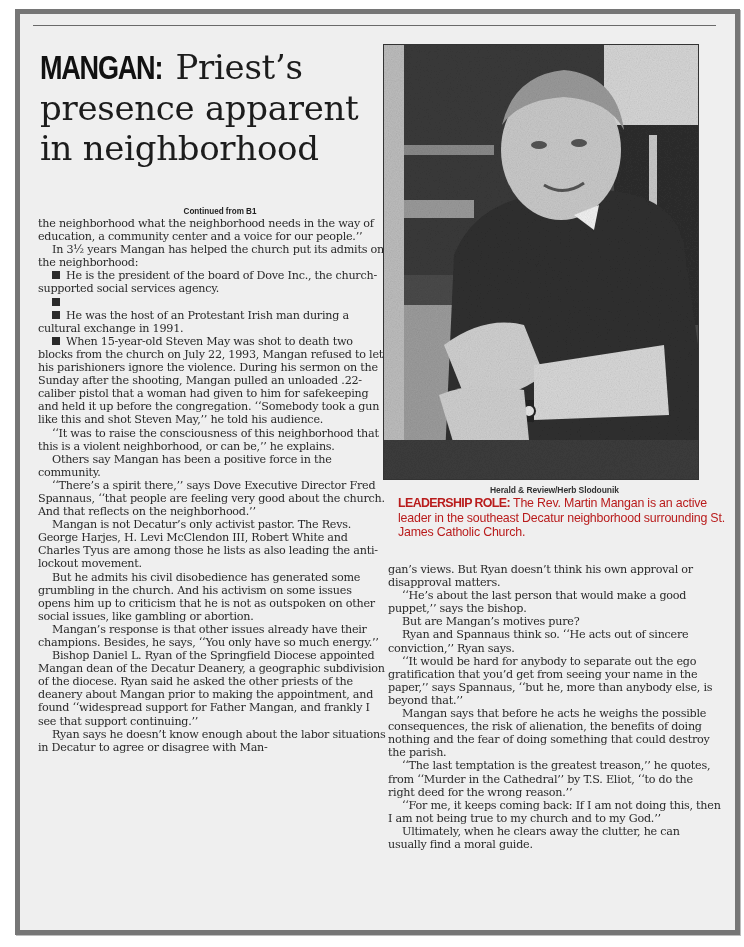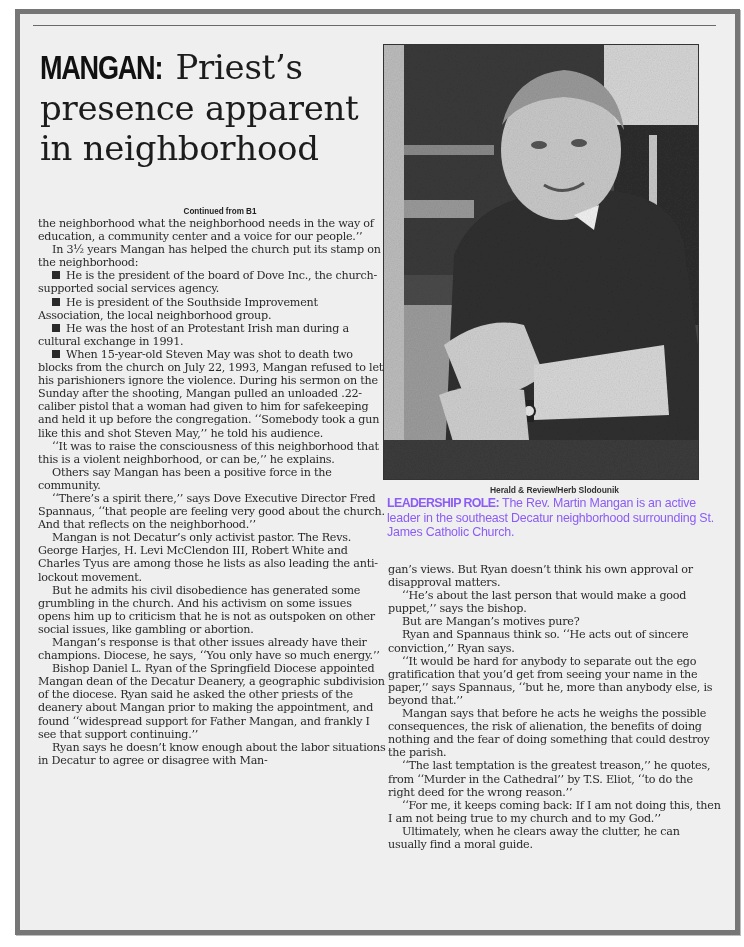--- a/index.html
+++ b/index.html
@@ -43,52 +43,52 @@
     border: 1px solid #333; overflow: hidden;
     background: #5a5a5a;
   }
   .photo svg { display: block; }
   .credit {
     position: absolute; left: 470px; top: 471px; width: 232px; 
     font-family: "Liberation Sans", "DejaVu Sans", sans-serif; font-weight: bold;
     font-size: 8.5px; color: #333; letter-spacing: -0.1px;
   }
   .caption {
-    position: absolute; left: 367px; top: 482px; width: 340px;
+    position: absolute; left: 378px; top: 482px; width: 340px;
     font-family: "Liberation Sans", "DejaVu Sans", sans-serif;
-    font-size: 12.4px; line-height: 14.5px; color: #8b5cf6; letter-spacing: -0.2px;
+    font-size: 12.4px; line-height: 14.5px; color: #b91c1c; letter-spacing: -0.2px;
   }
   .caption .cap-label { font-weight: bold; letter-spacing: -0.6px; }
 </style>
 </head>
 <body>
 
 <div class="frame">
   <div class="top-rule"></div>
   <div class="headline">
     <span class="kicker">MANGAN:</span><span> Priest’s</span><br>
     <span>presence apparent</span><br>
     <span>in neighborhood</span>
   </div>
 
   <div class="contline">Continued from B1</div>
 
   <div class="col col-left" id="left-col">
       <p class="first"><span>the neighborhood what the neighborhood needs in the way of education, a community center and a voice for our people.’’</span></p>
-      <p class="para"><span>In 3½ years Mangan has helped the church put its stamp on the neighborhood:</span></p>
+      <p class="para"><span>In 3½ years Mangan has helped the church put its admits on the neighborhood:</span></p>
       <p class="bullet"><span class="bullet-mark"></span><span>He is the president of the board of Dove Inc., the church-supported social services agency.</span></p>
-      <p class="bullet"><span class="bullet-mark"></span><span>He is president of the Southside Improvement Association, the local neighborhood group.</span></p>
+      <p class="bullet"><span class="bullet-mark"></span></p>
       <p class="bullet"><span class="bullet-mark"></span><span>He was the host of an Protestant Irish man during a cultural exchange in 1991.</span></p>
       <p class="bullet"><span class="bullet-mark"></span><span>When 15-year-old Steven May was shot to death two blocks from the church on July 22, 1993, Mangan refused to let his parishioners ignore the violence. During his sermon on the Sunday after the shooting, Mangan pulled an unloaded .22-caliber pistol that a woman had given to him for safekeeping and held it up before the congregation. ‘‘Somebody took a gun like this and shot Steven May,’’ he told his audience.</span></p>
       <p class="para"><span>‘‘It was to raise the consciousness of this neighborhood that this is a violent neighborhood, or can be,’’ he explains.</span></p>
       <p class="para"><span>Others say Mangan has been a positive force in the community.</span></p>
       <p class="para"><span>‘‘There’s a spirit there,’’ says Dove Executive Director Fred Spannaus, ‘‘that people are feeling very good about the church. And that reflects on the neighborhood.’’</span></p>
       <p class="para"><span>Mangan is not Decatur’s only activist pastor. The Revs. George Harjes, H. Levi McClendon III, Robert White and Charles Tyus are among those he lists as also leading the anti-lockout movement.</span></p>
       <p class="para"><span>But he admits his civil disobedience has generated some grumbling in the church. And his activism on some issues opens him up to criticism that he is not as outspoken on other social issues, like gambling or abortion.</span></p>
-      <p class="para"><span>Mangan’s response is that other issues already have their champions. Diocese, he says, ‘‘You only have so much energy.’’</span></p>
+      <p class="para"><span>Mangan’s response is that other issues already have their champions. Besides, he says, ‘‘You only have so much energy.’’</span></p>
       <p class="para"><span>Bishop Daniel L. Ryan of the Springfield Diocese appointed Mangan dean of the Decatur Deanery, a geographic subdivision of the diocese. Ryan said he asked the other priests of the deanery about Mangan prior to making the appointment, and found ‘‘widespread support for Father Mangan, and frankly I see that support continuing.’’</span></p>
       <p class="para"><span>Ryan says he doesn’t know enough about the labor situations in Decatur to agree or disagree with Man-</span></p>
     </div>
 
   <div class="photo">
     <svg width="314" height="434" viewBox="0 0 314 434">
       <defs>
         <filter id="grain">
           <feTurbulence type="fractalNoise" baseFrequency="0.9" numOctaves="2" result="n"></feTurbulence>
           <feColorMatrix type="saturate" values="0"></feColorMatrix>

